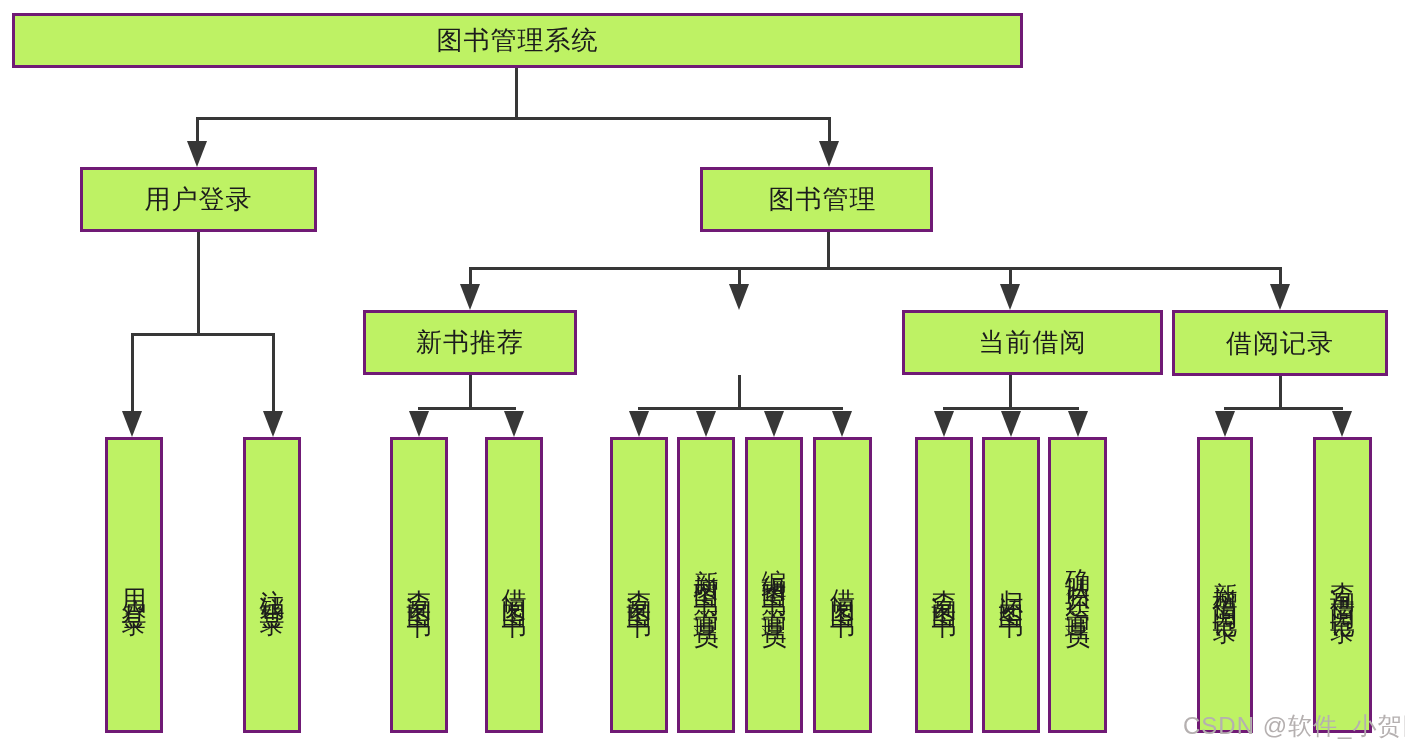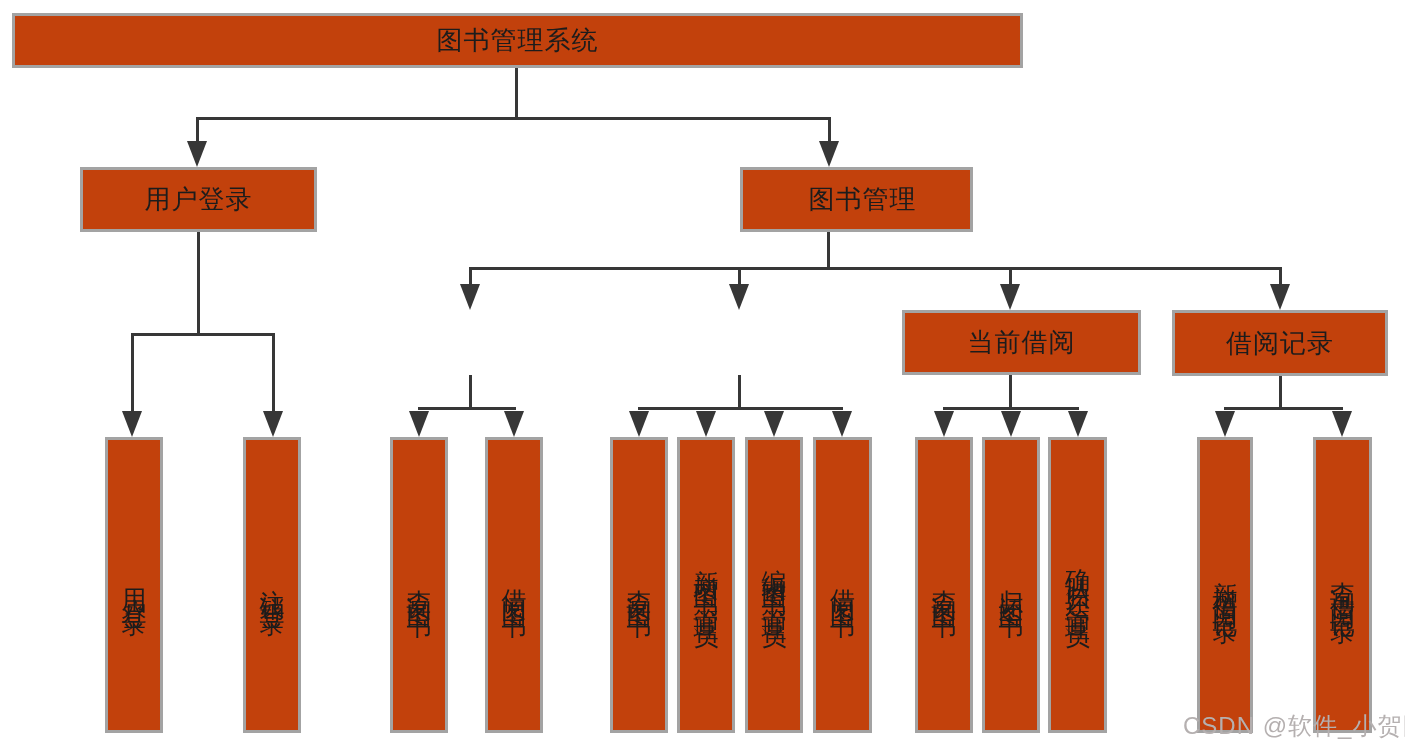--- a/index.html
+++ b/index.html
@@ -1,18 +1,18 @@
 <!DOCTYPE html>
 <html><head>
 <meta charset="utf-8">
 <style>
   html,body{margin:0;padding:0;background:#ffffff;}
   body{width:1405px;height:747px;position:relative;font-family:"Liberation Sans",sans-serif;overflow:hidden;}
   .canvas{position:absolute;left:0;top:0;width:1405px;height:747px;background:#ffffff;}
-  .box{position:absolute;box-sizing:border-box;background:#c2410c;border:3px solid #a3a3a3;
+  .box{position:absolute;box-sizing:border-box;background:#bef264;border:3px solid #701a75;
        display:flex;align-items:center;justify-content:center;color:#1c1c1c;z-index:2;}
   .box.h{font-size:26px;letter-spacing:1px;white-space:nowrap;}
   .box.v{font-size:25px;}
   .vtext{writing-mode:vertical-rl;text-orientation:mixed;letter-spacing:8px;line-height:1;}
   .hline{position:absolute;height:3px;background:#373737;z-index:1;}
   .vline{position:absolute;width:3px;background:#373737;z-index:1;}
   .arrow{position:absolute;width:0;height:0;z-index:1;
          border-left:10px solid transparent;border-right:10px solid transparent;
          border-top:26px solid #373737;}
   .watermark{position:absolute;left:1183px;top:710px;font-size:24px;color:#b5b0b0;
@@ -71,25 +71,28 @@
   <div class="arrow" style="left:1215px;top:411px;"></div>
   <div class="arrow" style="left:1332px;top:411px;"></div>
 
   <div class="box h" style="left:12px;top:13px;width:1011px;height:55px;">
     <span>图书管理系统</span>
   </div>
 
   <div class="box h" style="left:80px;top:167px;width:237px;height:65px;">
     <span>用户登录</span>
   </div>
-  <div class="box h" style="left:740px;top:167px;width:233px;height:65px;padding-left:12px;">
+  <div class="box h" style="left:700px;top:167px;width:233px;height:65px;padding-left:12px;">
     <span>图书管理</span>
   </div>
 
-  <div class="box h" style="left:902px;top:310px;width:239px;height:65px;justify-content:center;">
+  <div class="box h" style="left:363px;top:310px;width:214px;height:65px;">
+    <span>新书推荐</span>
+  </div>
+  <div class="box h" style="left:902px;top:310px;width:261px;height:65px;justify-content:center;">
     <span>当前借阅</span>
   </div>
   <div class="box h" style="left:1172px;top:310px;width:216px;height:66px;">
     <span>借阅记录</span>
   </div>
 
   <div class="box v" style="left:105px;top:437px;width:58px;height:296px;">
     <span class="vtext">用户登录</span>
   </div>
   <div class="box v" style="left:243px;top:437px;width:58px;height:296px;">

